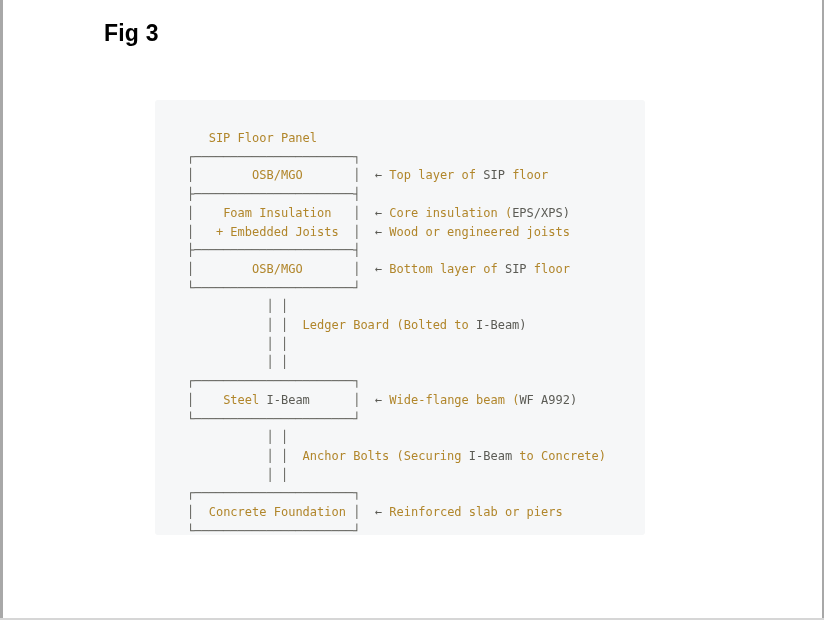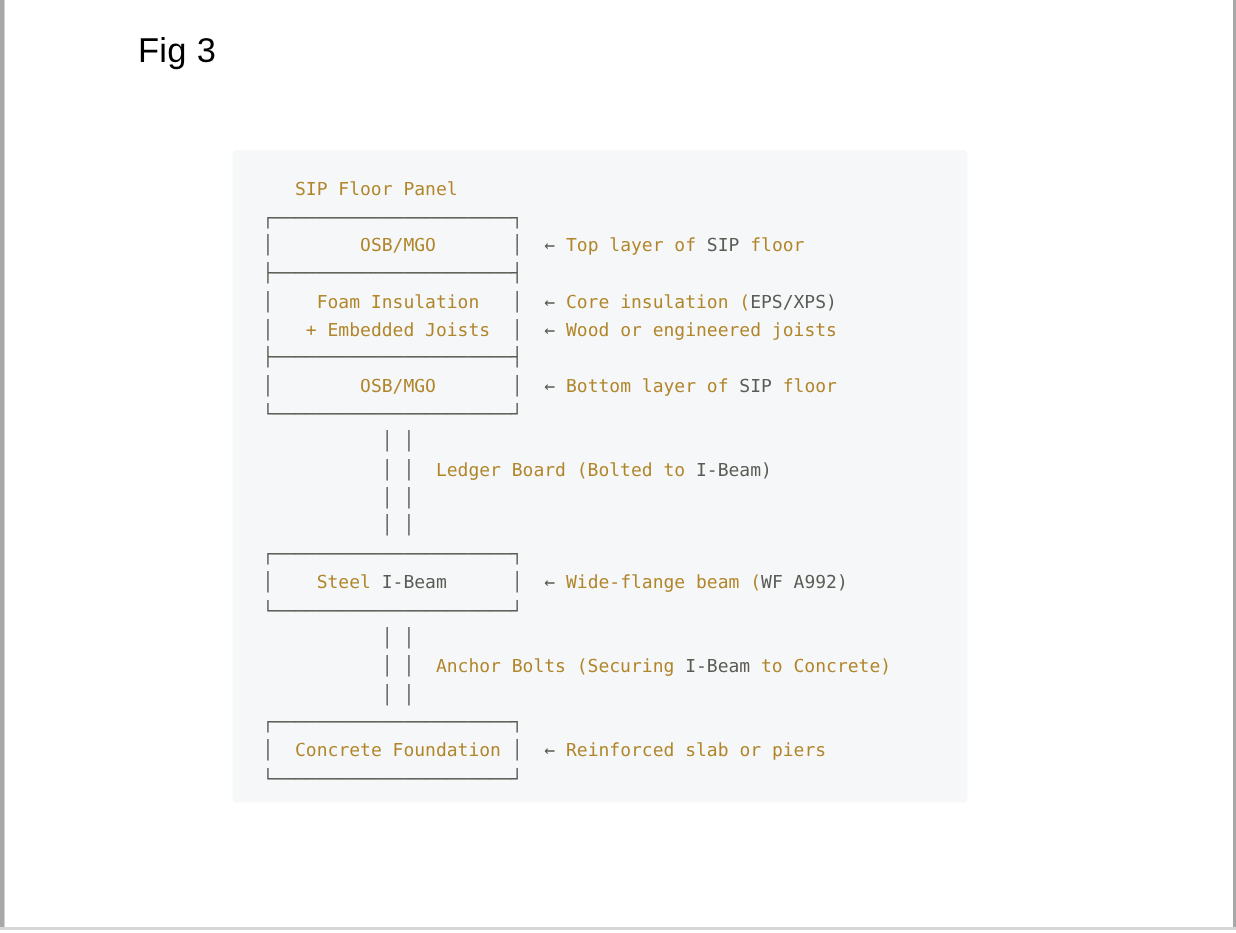--- a/index.html
+++ b/index.html
@@ -27,41 +27,41 @@
     background: var(--frame, #a8a8a8);
   }
   .window-bottom-rule {
     position: absolute;
     left: 0; bottom: 2px;
     width: 824px; height: 2px;
     background: var(--rule, #d6d6d6);
   }
   .figure-title {
     position: absolute;
-    left: 92px;
+    left: 104px;
     top: 20px;
     font-size: 23px;
-    font-weight: 400;
+    font-weight: 700;
     color: var(--title, #000000);
     letter-spacing: 0.2px;
   }
   .code-panel {
     position: absolute;
     left: 155px;
     top: 100px;
     width: 490px;
     height: 435px;
     box-sizing: border-box;
     background: var(--panel-bg, #f6f7f8);
     border-radius: 3px;
     padding: 13px 16px;
     overflow: hidden;
   }
   pre.ascii {
-    margin: 4px;
+    margin: 16px;
     font-family: "DejaVu Sans Mono", monospace;
     font-size: 12px;
     line-height: 18.7px;
     white-space: pre;
     color: var(--pl, #5b5b55);
   }
   pre.ascii .pl { color: var(--pl, #5b5b55); }
   pre.ascii .hl { color: var(--hl, #b1862b); }
 </style>
 </head>

